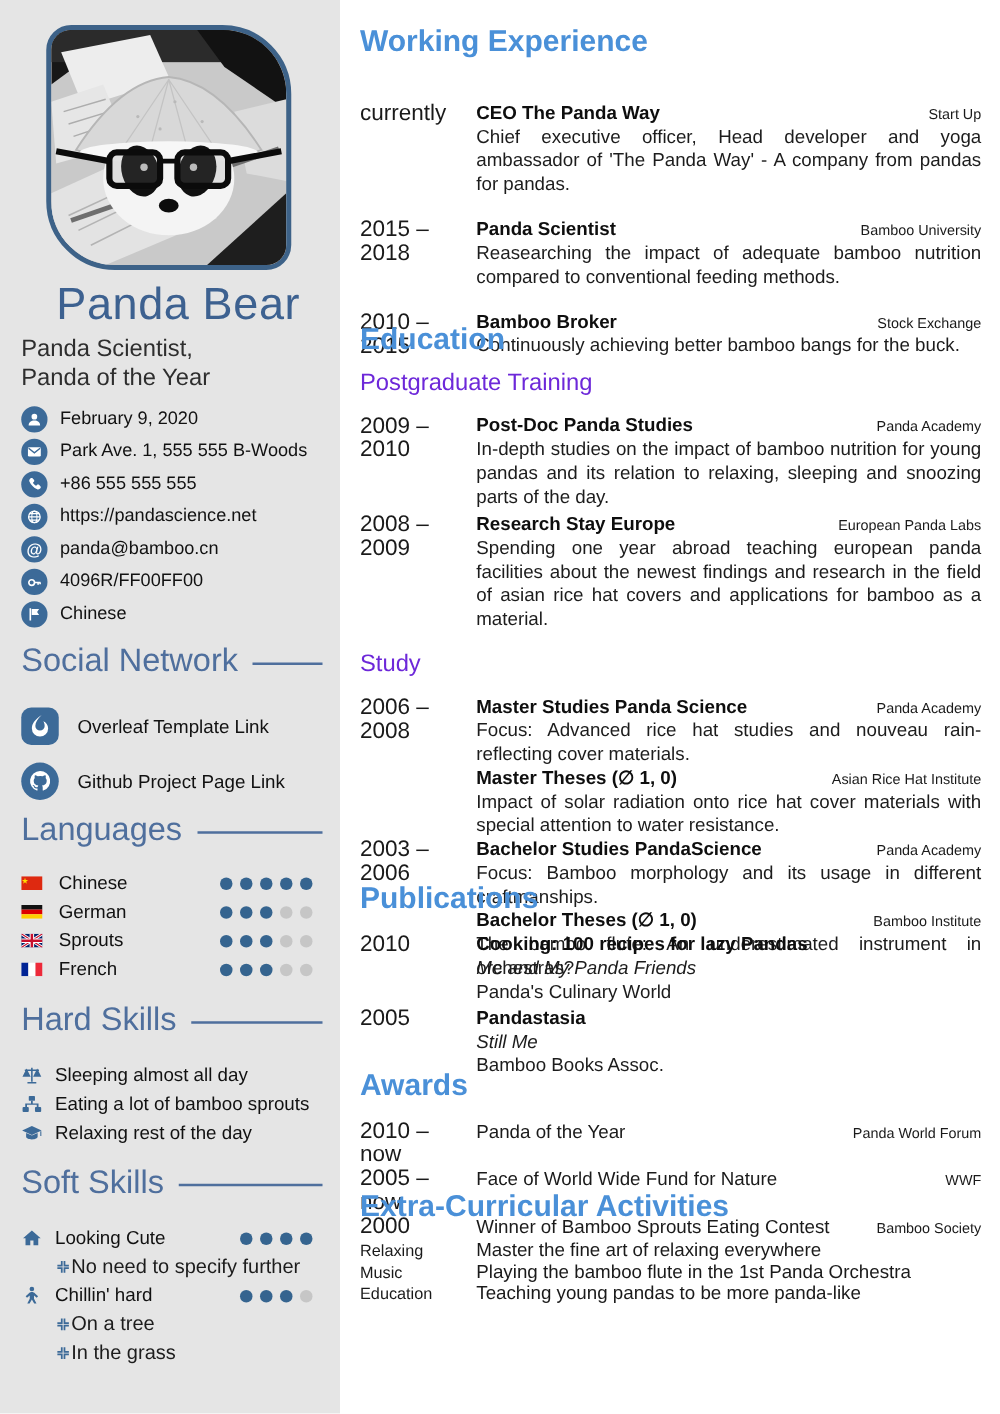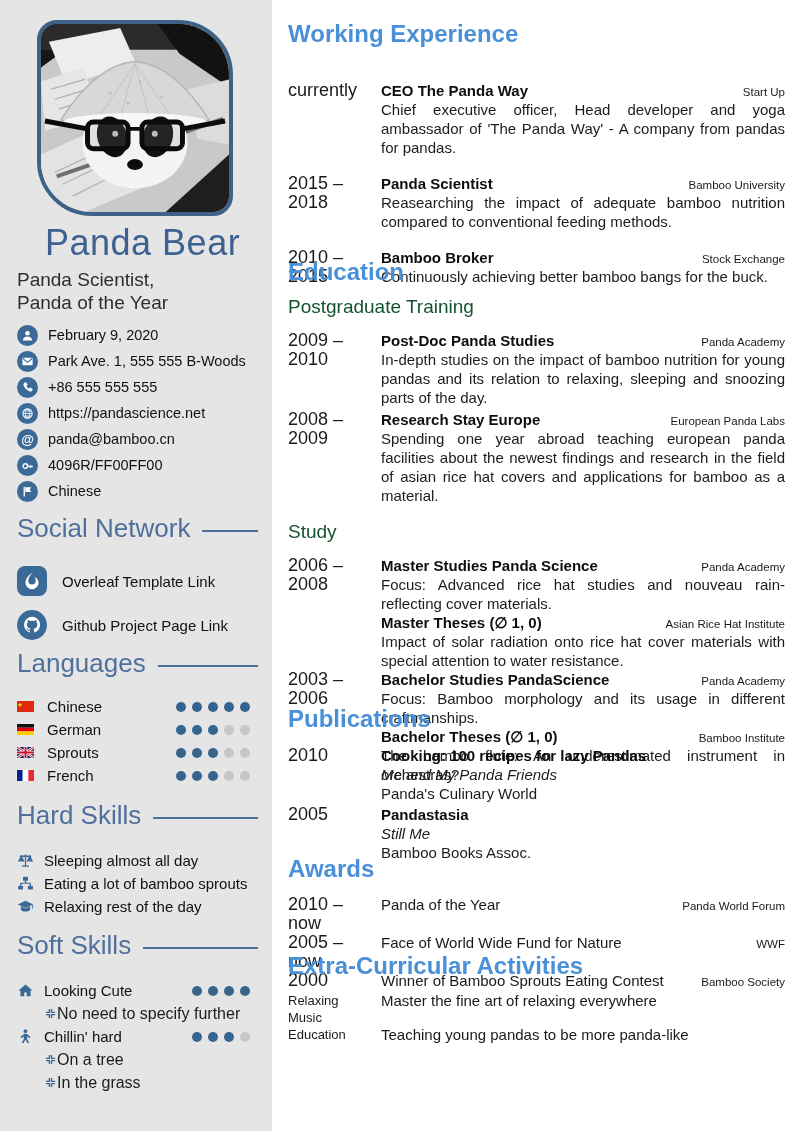--- a/index.html
+++ b/index.html
@@ -50,21 +50,21 @@
   .sub-row { display:flex; align-items:center; height:23px; margin-left:27px; }
   .sub-row .skicon { width:13px; flex:0 0 13px; }
   .sub-row .skicon svg { width:13px; height:13px; }
 
   .gap8 { height:8px; }
 
   
   .main { position:absolute; left:288px; top:0; width:497px; }
   .msection { position:absolute; left:0; width:497px; }
   .m-h { font-size:24px; font-weight:bold; color:#4a90d8; }
-  .sub-h { font-size:19px; color:#14532d; }
+  .sub-h { font-size:19px; color:#6d28d9; }
 
   .entry { display:flex; }
   .e-date { width:93px; flex:0 0 93px; font-size:18px; color:#1a1a1a; line-height:19px; }
   .e-body { flex:1; min-width:0; }
   .e-titlerow { display:flex; justify-content:space-between; align-items:baseline; }
   .e-title { font-weight:bold; font-size:15px; color:#0e0e0e; line-height:19px; }
   .e-org { font-size:11.5px; color:#1a1a1a; white-space:nowrap; margin-left:10px; }
   .e-desc { font-size:15px; line-height:19px; text-align:justify; color:#1c1c1c; }
   .e-authors { font-size:15px; line-height:19px; font-style:italic; color:#1c1c1c; }
   .e-pub { font-size:15px; line-height:19px; color:#1c1c1c; }
@@ -539,20 +539,21 @@
 
     <div class="msection" style="top:952px;">
       <div class="m-h">Extra-Curricular Activities</div>
       <div style="height:12px;"></div>
       <div class="xc-row">
         <div class="xc-label">Relaxing</div>
         <div class="xc-desc">Master the fine art of relaxing everywhere</div>
       </div>
       <div class="xc-row">
         <div class="xc-label">Music</div>
+        <div class="xc-desc">Playing the bamboo flute in the 1st Panda Orchestra</div>
       </div>
       <div class="xc-row">
         <div class="xc-label">Education</div>
         <div class="xc-desc">Teaching young pandas to be more panda-like</div>
       </div>
     </div>
 
   </div>
 </div>
 

